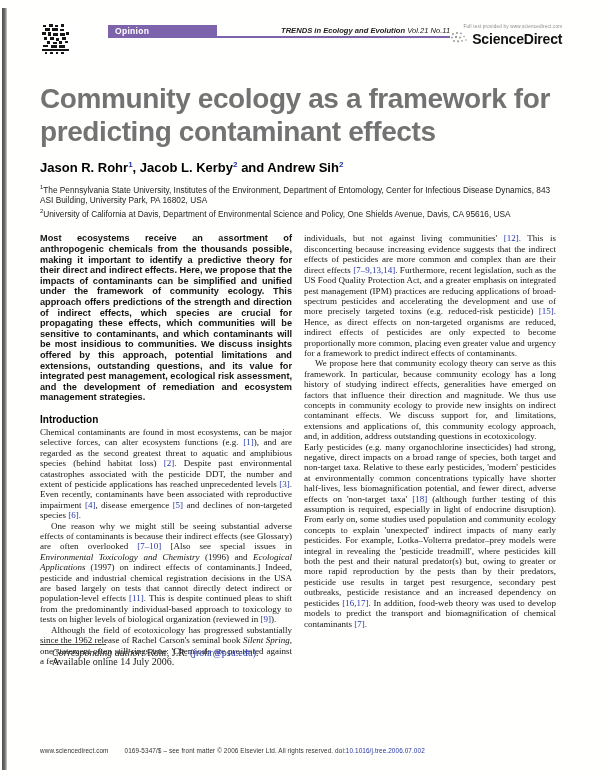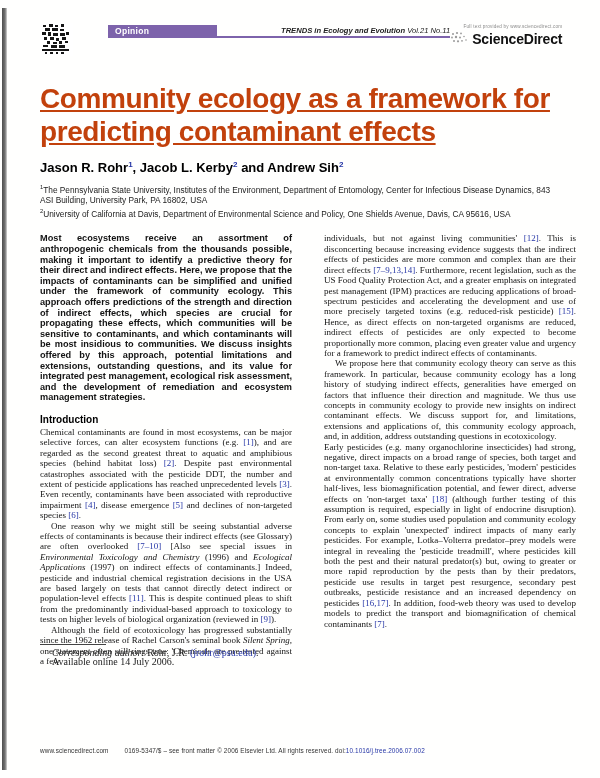--- a/index.html
+++ b/index.html
@@ -41,28 +41,28 @@
     white-space:nowrap;
   }
   .sd{margin-left:auto;text-align:right;margin-top:2px;}
   .sd-note{font-size:4.6px;color:#8a8a8a;letter-spacing:.2px;margin-bottom:1px;}
   .sd-brand{display:flex;align-items:center;justify-content:flex-end;gap:2px;}
   .sd-word{font-size:14px;font-weight:bold;letter-spacing:-0.2px;color:#111;}
 
   
   h1{
     font-size:28px;line-height:33px;font-weight:bold;letter-spacing:-0.4px;
-    margin-top:26px;color:#c2410c;text-decoration:underline;
+    margin-top:26px;color:#737373;
   }
   .authors{font-size:13px;font-weight:bold;margin-top:12px;color:#000;}
   .affils{margin-top:7px;}
   .affil{font-size:8.3px;line-height:10.2px;color:#222;}
 
   
-  .columns{display:flex;gap:32px;margin-top:15px;position:relative;}
+  .columns{display:flex;gap:12px;margin-top:15px;position:relative;}
   .col{width:252px;flex:0 0 252px;}
   .abstract{
     font-size:9.2px;line-height:10.6px;font-weight:bold;
     text-align:justify;color:#141414;
   }
   h2{font-size:10px;font-weight:bold;margin-top:11px;margin-bottom:2px;color:#000;}
   .body{
     font-family:"Liberation Serif",serif;
     font-size:9px;line-height:10.4px;text-align:justify;color:#141414;
   }

